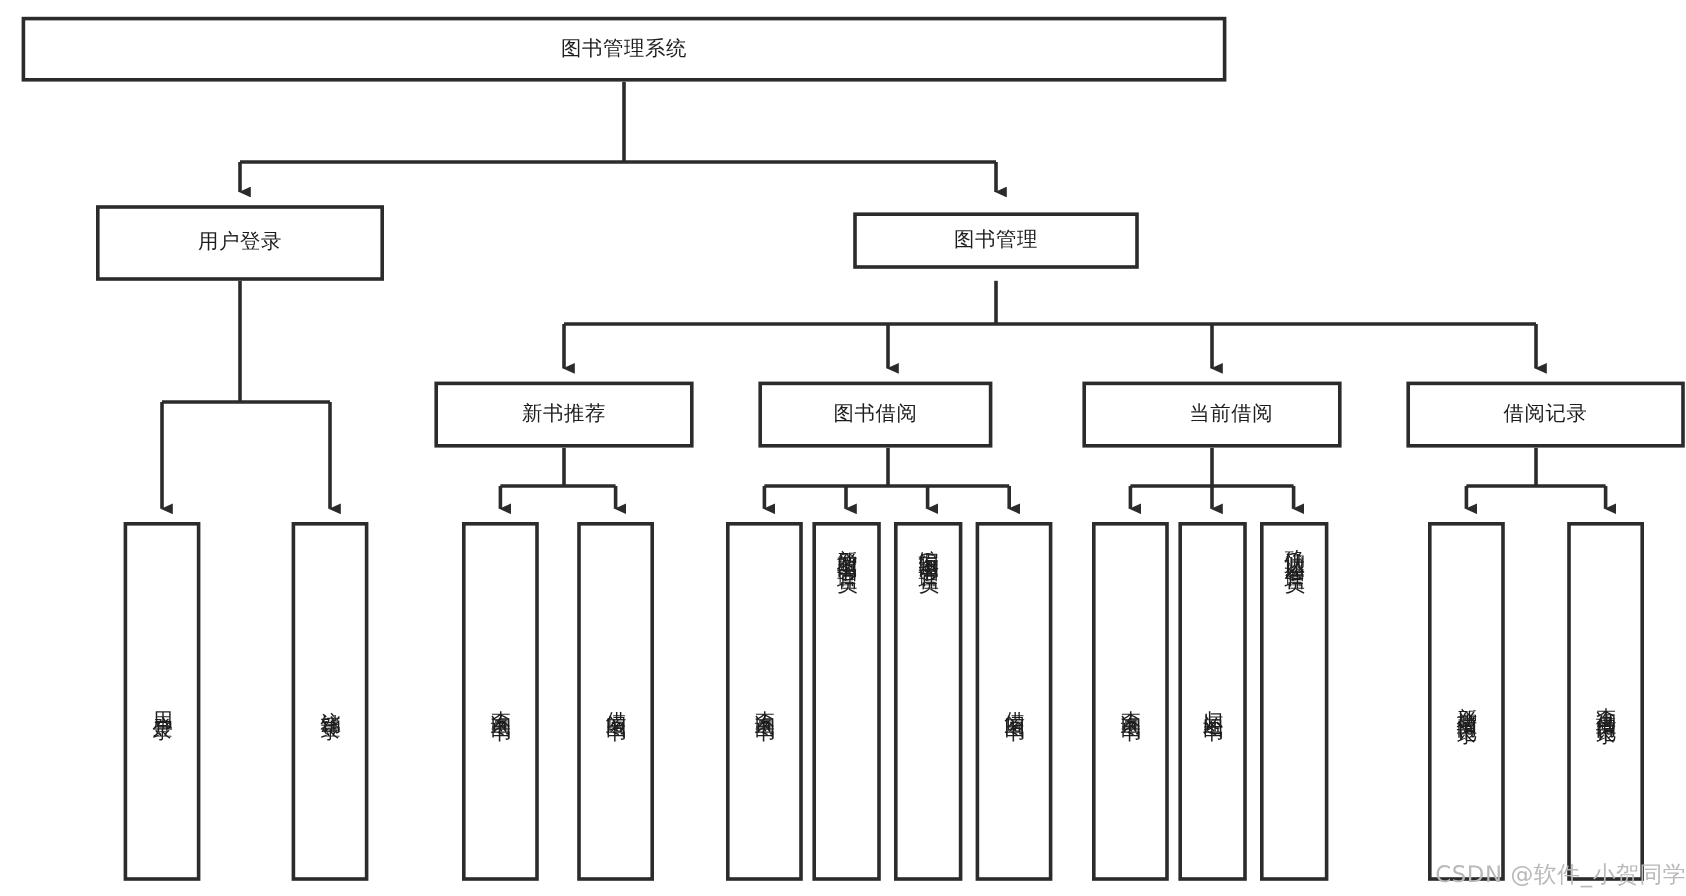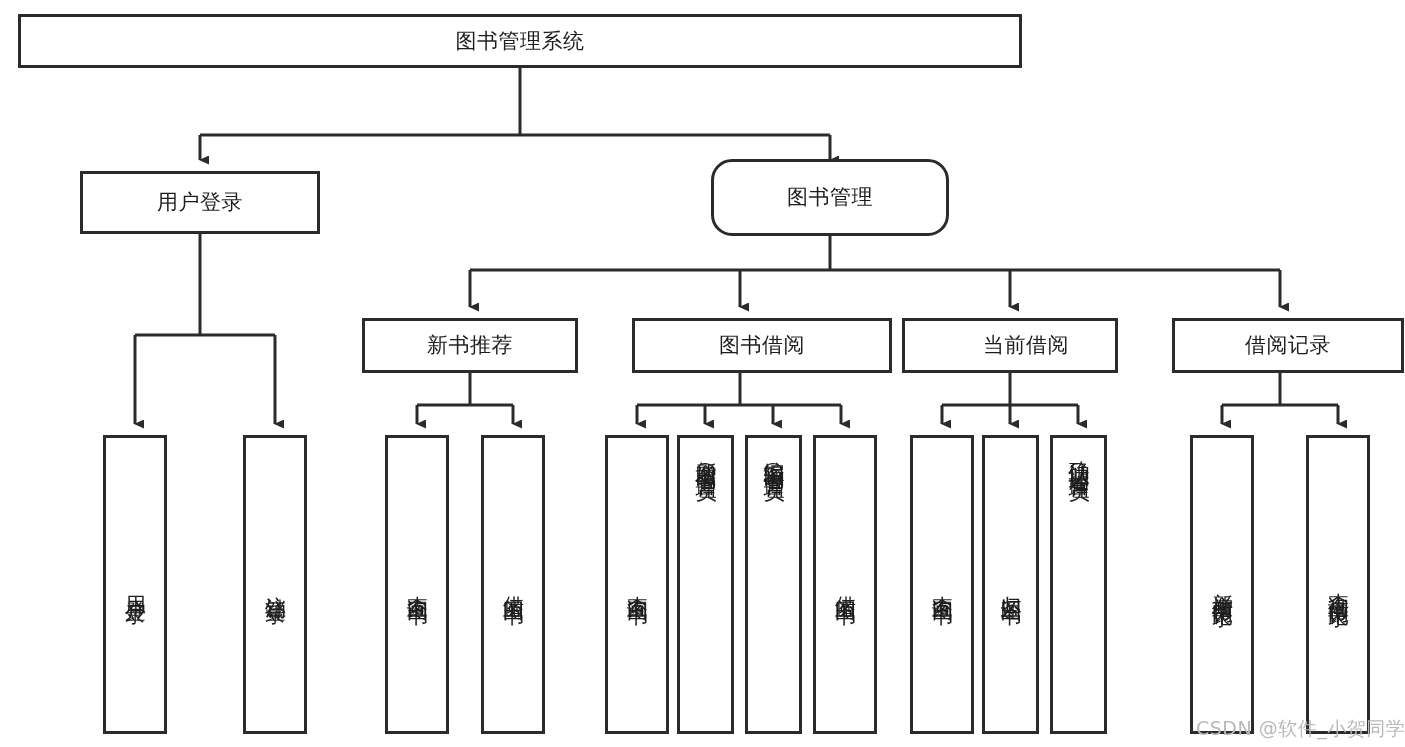--- a/index.html
+++ b/index.html
@@ -30,21 +30,21 @@
     box-sizing: border-box;
     background: #ffffff;
     border: 3px solid #2b2b2b;
     display: flex;
     align-items: center;
     justify-content: center;
     z-index: 2;
   }
   .node .lbl {
     color: #1d1d1d;
-    font-size: 21px;
+    font-size: 17px;
     line-height: 1.18;
     letter-spacing: 0.5px;
     white-space: nowrap;
     text-align: center;
   }
   .node.vert .lbl {
     writing-mode: vertical-rl;
     text-orientation: upright;
     letter-spacing: 3px;
     white-space: nowrap;
@@ -122,28 +122,28 @@
     </g>
   </svg>
 
   <div class="node" style="left:18px; top:14px; width:1004px; height:54px;">
     <span class="lbl">图书管理系统</span>
   </div>
 
   <div class="node" style="left:80px; top:171px; width:240px; height:63px;">
     <span class="lbl">用户登录</span>
   </div>
-  <div class="node" style="left:711px; top:159px; width:238px; height:77px;border-radius:21px;">
+  <div class="node" style="left:711px; top:177px; width:238px; height:47px;">
     <span class="lbl">图书管理</span>
   </div>
 
   <div class="node" style="left:362px; top:318px; width:216px; height:55px;">
     <span class="lbl">新书推荐</span>
   </div>
-  <div class="node" style="left:632px; top:318px; width:260px; height:55px;">
+  <div class="node" style="left:632px; top:318px; width:195px; height:55px;">
     <span class="lbl">图书借阅</span>
   </div>
   <div class="node" style="left:902px; top:318px; width:216px; height:55px;padding-left:32px;">
     <span class="lbl">当前借阅</span>
   </div>
   <div class="node" style="left:1172px; top:318px; width:232px; height:55px;">
     <span class="lbl">借阅记录</span>
   </div>
 
   <div class="node vert leaf-mid" style="left:103px; top:435px; width:64px; height:299px;">

